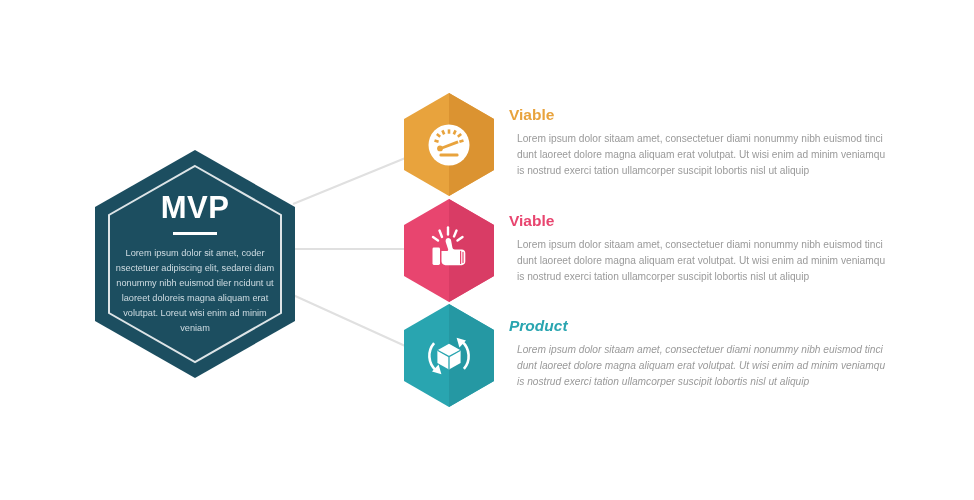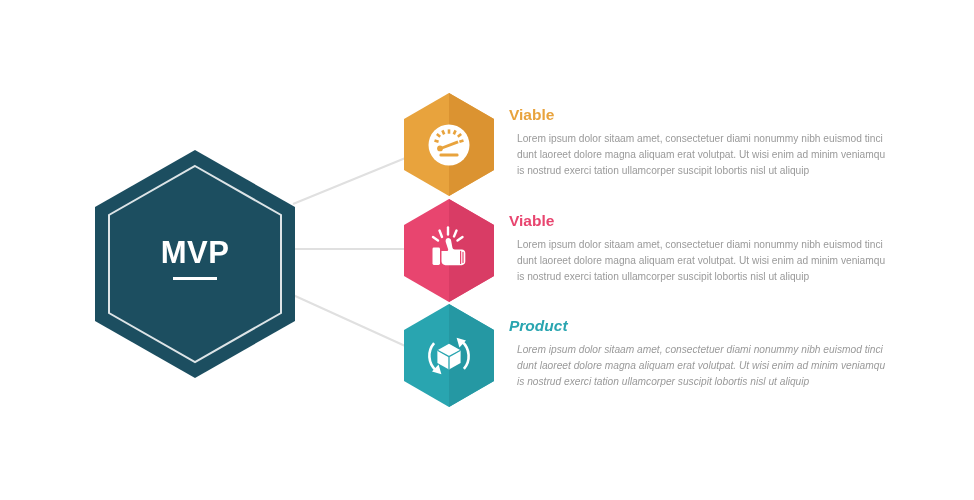--- a/index.html
+++ b/index.html
@@ -131,20 +131,21 @@
   </svg>
 
   <div class="mvp-wrap">
     <svg class="mvp-svg" width="200" height="228" viewBox="0 0 200 228">
       <polygon points="100,0 200,57 200,171 100,228 0,171 0,57" fill="#1C4E60"></polygon>
       <polygon points="100,16 186,65 186,163 100,212 14,163 14,65" fill="none" stroke="#ffffff" stroke-width="2" opacity="0.85"></polygon>
     </svg>
     <div class="mvp-content">
       <div class="mvp-title">MVP</div>
       <div class="mvp-rule"></div>
+      <p class="mvp-desc">Lorem ipsum dolor sit amet, coder nsectetuer adipiscing elit, sedarei diam nonummy nibh euismod tiler ncidunt ut laoreet doloreis magna aliquam erat volutpat. Loreut wisi enim ad minim veniam</p>
     </div>
   </div>
 
   <div class="item item-1">
     <svg class="hex-icon" width="90" height="103" viewBox="0 0 90 103">
       <polygon points="45,0 90,26 90,77 45,103 0,77 0,26" fill="#E8A33D"></polygon>
       <polygon points="45,0 90,26 90,77 45,103" fill="#DB9331"></polygon>
       <g transform="translate(45,52)">
         <circle cx="0" cy="0" r="20.5" fill="#ffffff"></circle>
 

